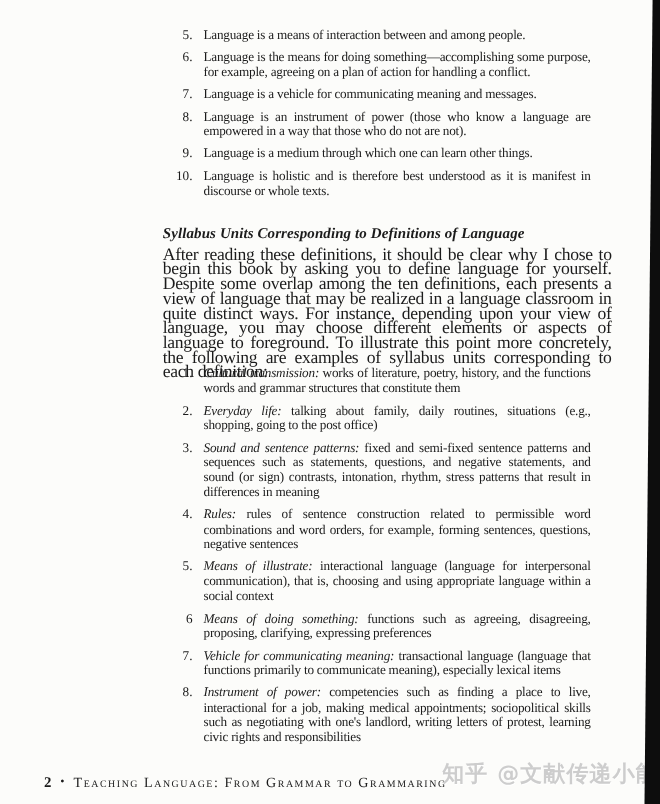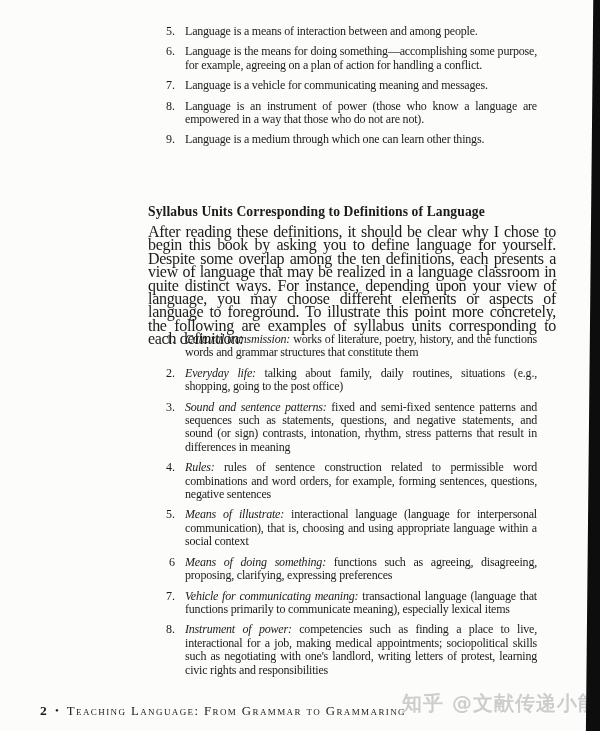--- a/index.html
+++ b/index.html
@@ -15,21 +15,21 @@
   .num-list{position:absolute;left:148px;width:389px;}
   .top-list{top:25px;}
   .syllabus-list{top:333px;}
   .list-item{display:flex;margin-bottom:7px;font-size:12px;line-height:13.4px;}
   .num{flex:0 0 27px;text-align:right;margin-right:10px;letter-spacing:0;}
   .item-text{flex:1;text-align:justify;letter-spacing:-0.2px;}
   .term{font-style:italic;}
   
   .heading{
     position:absolute;left:148px;top:204px;margin:0;
-    font-size:13.6px;font-weight:700;letter-spacing:0.1px;
+    font-size:13.6px;font-weight:700;font-style:italic;letter-spacing:0.1px;
   }
   .para{
     position:absolute;left:148px;top:225px;width:408px;margin:0;
     font-size:16px;line-height:13.4px;text-align:justify;letter-spacing:-0.3px;
   }
   
   .footer{position:absolute;left:40px;top:703px;white-space:nowrap;font-size:12.5px;}
   .pagenum{font-weight:700;font-size:13.5px;}
   .sep{margin:0 5px;font-size:11px;position:relative;top:-1px;}
   .booktitle{font-variant:small-caps;letter-spacing:1.4px;font-size:12.8px;}
@@ -66,20 +66,24 @@
         <div class="num">7.</div>
         <div class="item-text">Language is a vehicle for communicating meaning and messages.</div>
       </div>
       <div class="list-item">
         <div class="num">8.</div>
         <div class="item-text">Language is an instrument of power (those who know a language are empowered in a way that those who do not are not).</div>
       </div>
       <div class="list-item">
         <div class="num">9.</div>
         <div class="item-text">Language is a medium through which one can learn other things.</div>
+      </div>
+      <div class="list-item">
+        <div class="num">10.</div>
+        <div class="item-text">Language is holistic and is therefore best understood as it is manifest in discourse or whole texts.</div>
       </div>
     </div>
 
   <h2 class="heading">Syllabus Units Corresponding to Definitions of Language</h2>
 
   <p class="para">After reading these definitions, it should be clear why I chose to begin this book by asking you to define language for yourself. Despite some overlap among the ten definitions, each presents a view of language that may be realized in a language classroom in quite distinct ways. For instance, depending upon your view of language, you may choose different elements or aspects of language to foreground. To illustrate this point more concretely, the following are examples of syllabus units corresponding to each definition:</p>
 
   <div id="syllabus-list" class="num-list syllabus-list">
       <div class="list-item">
         <div class="num">1.</div>

